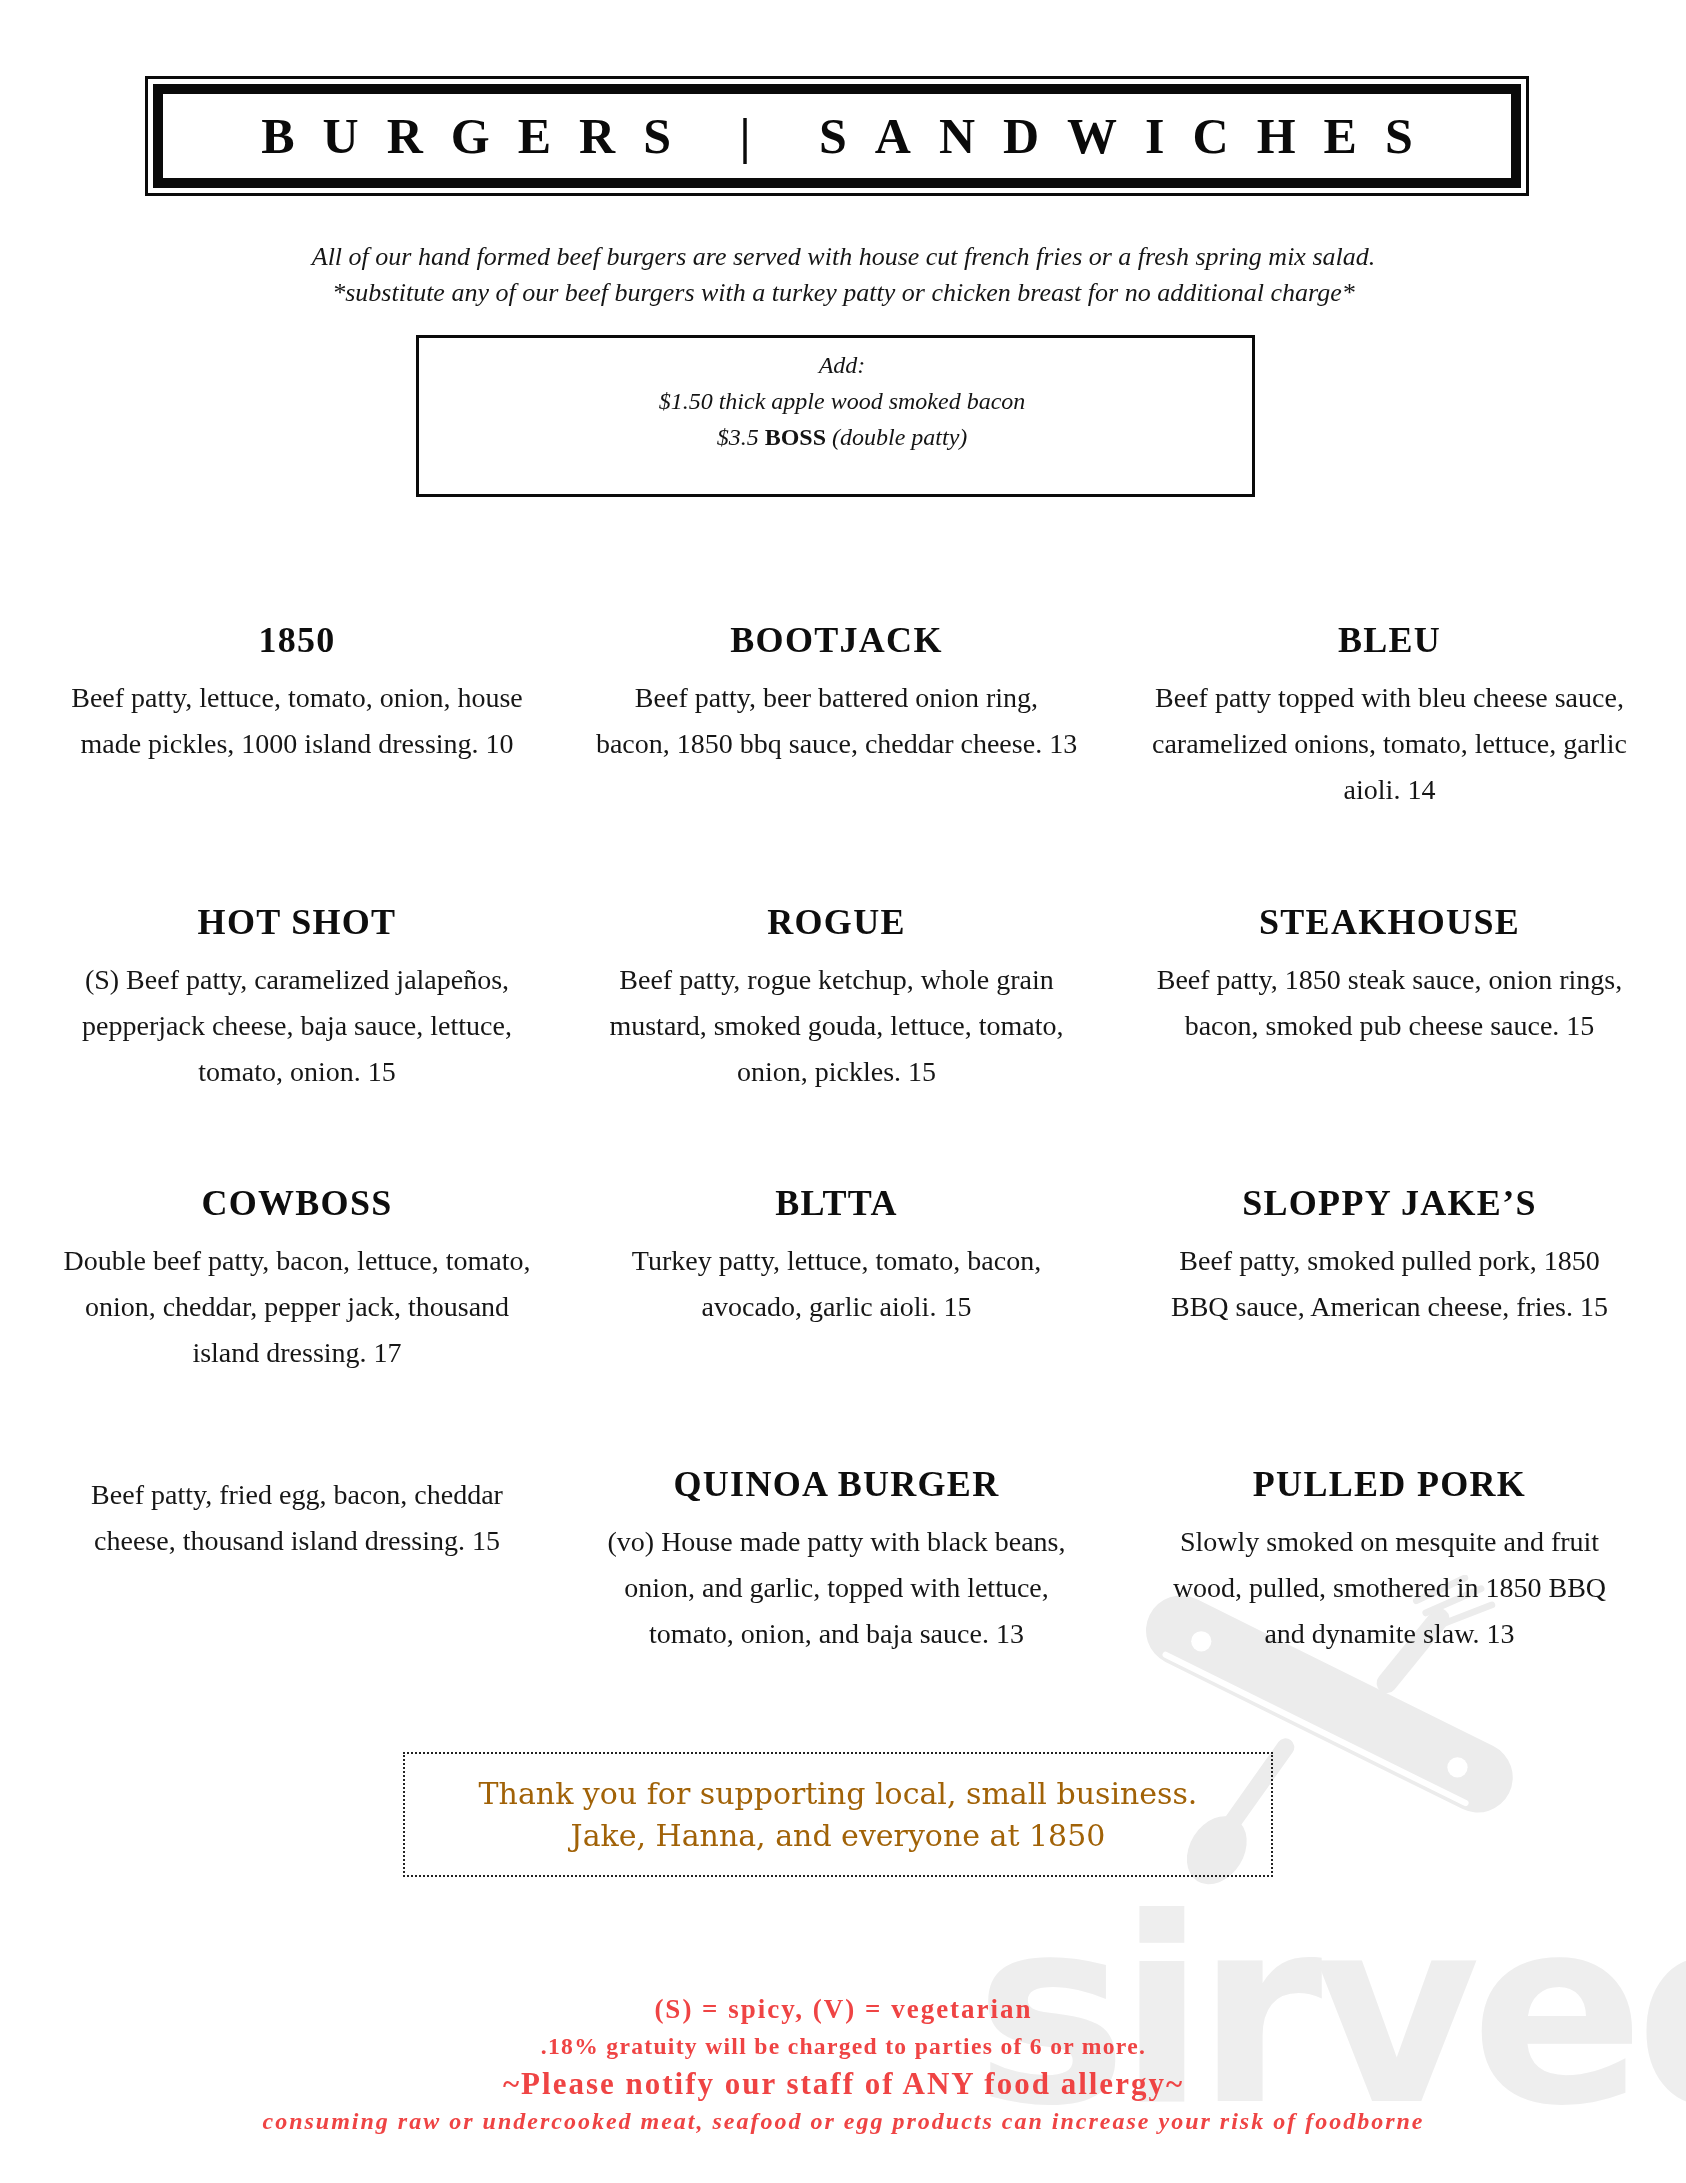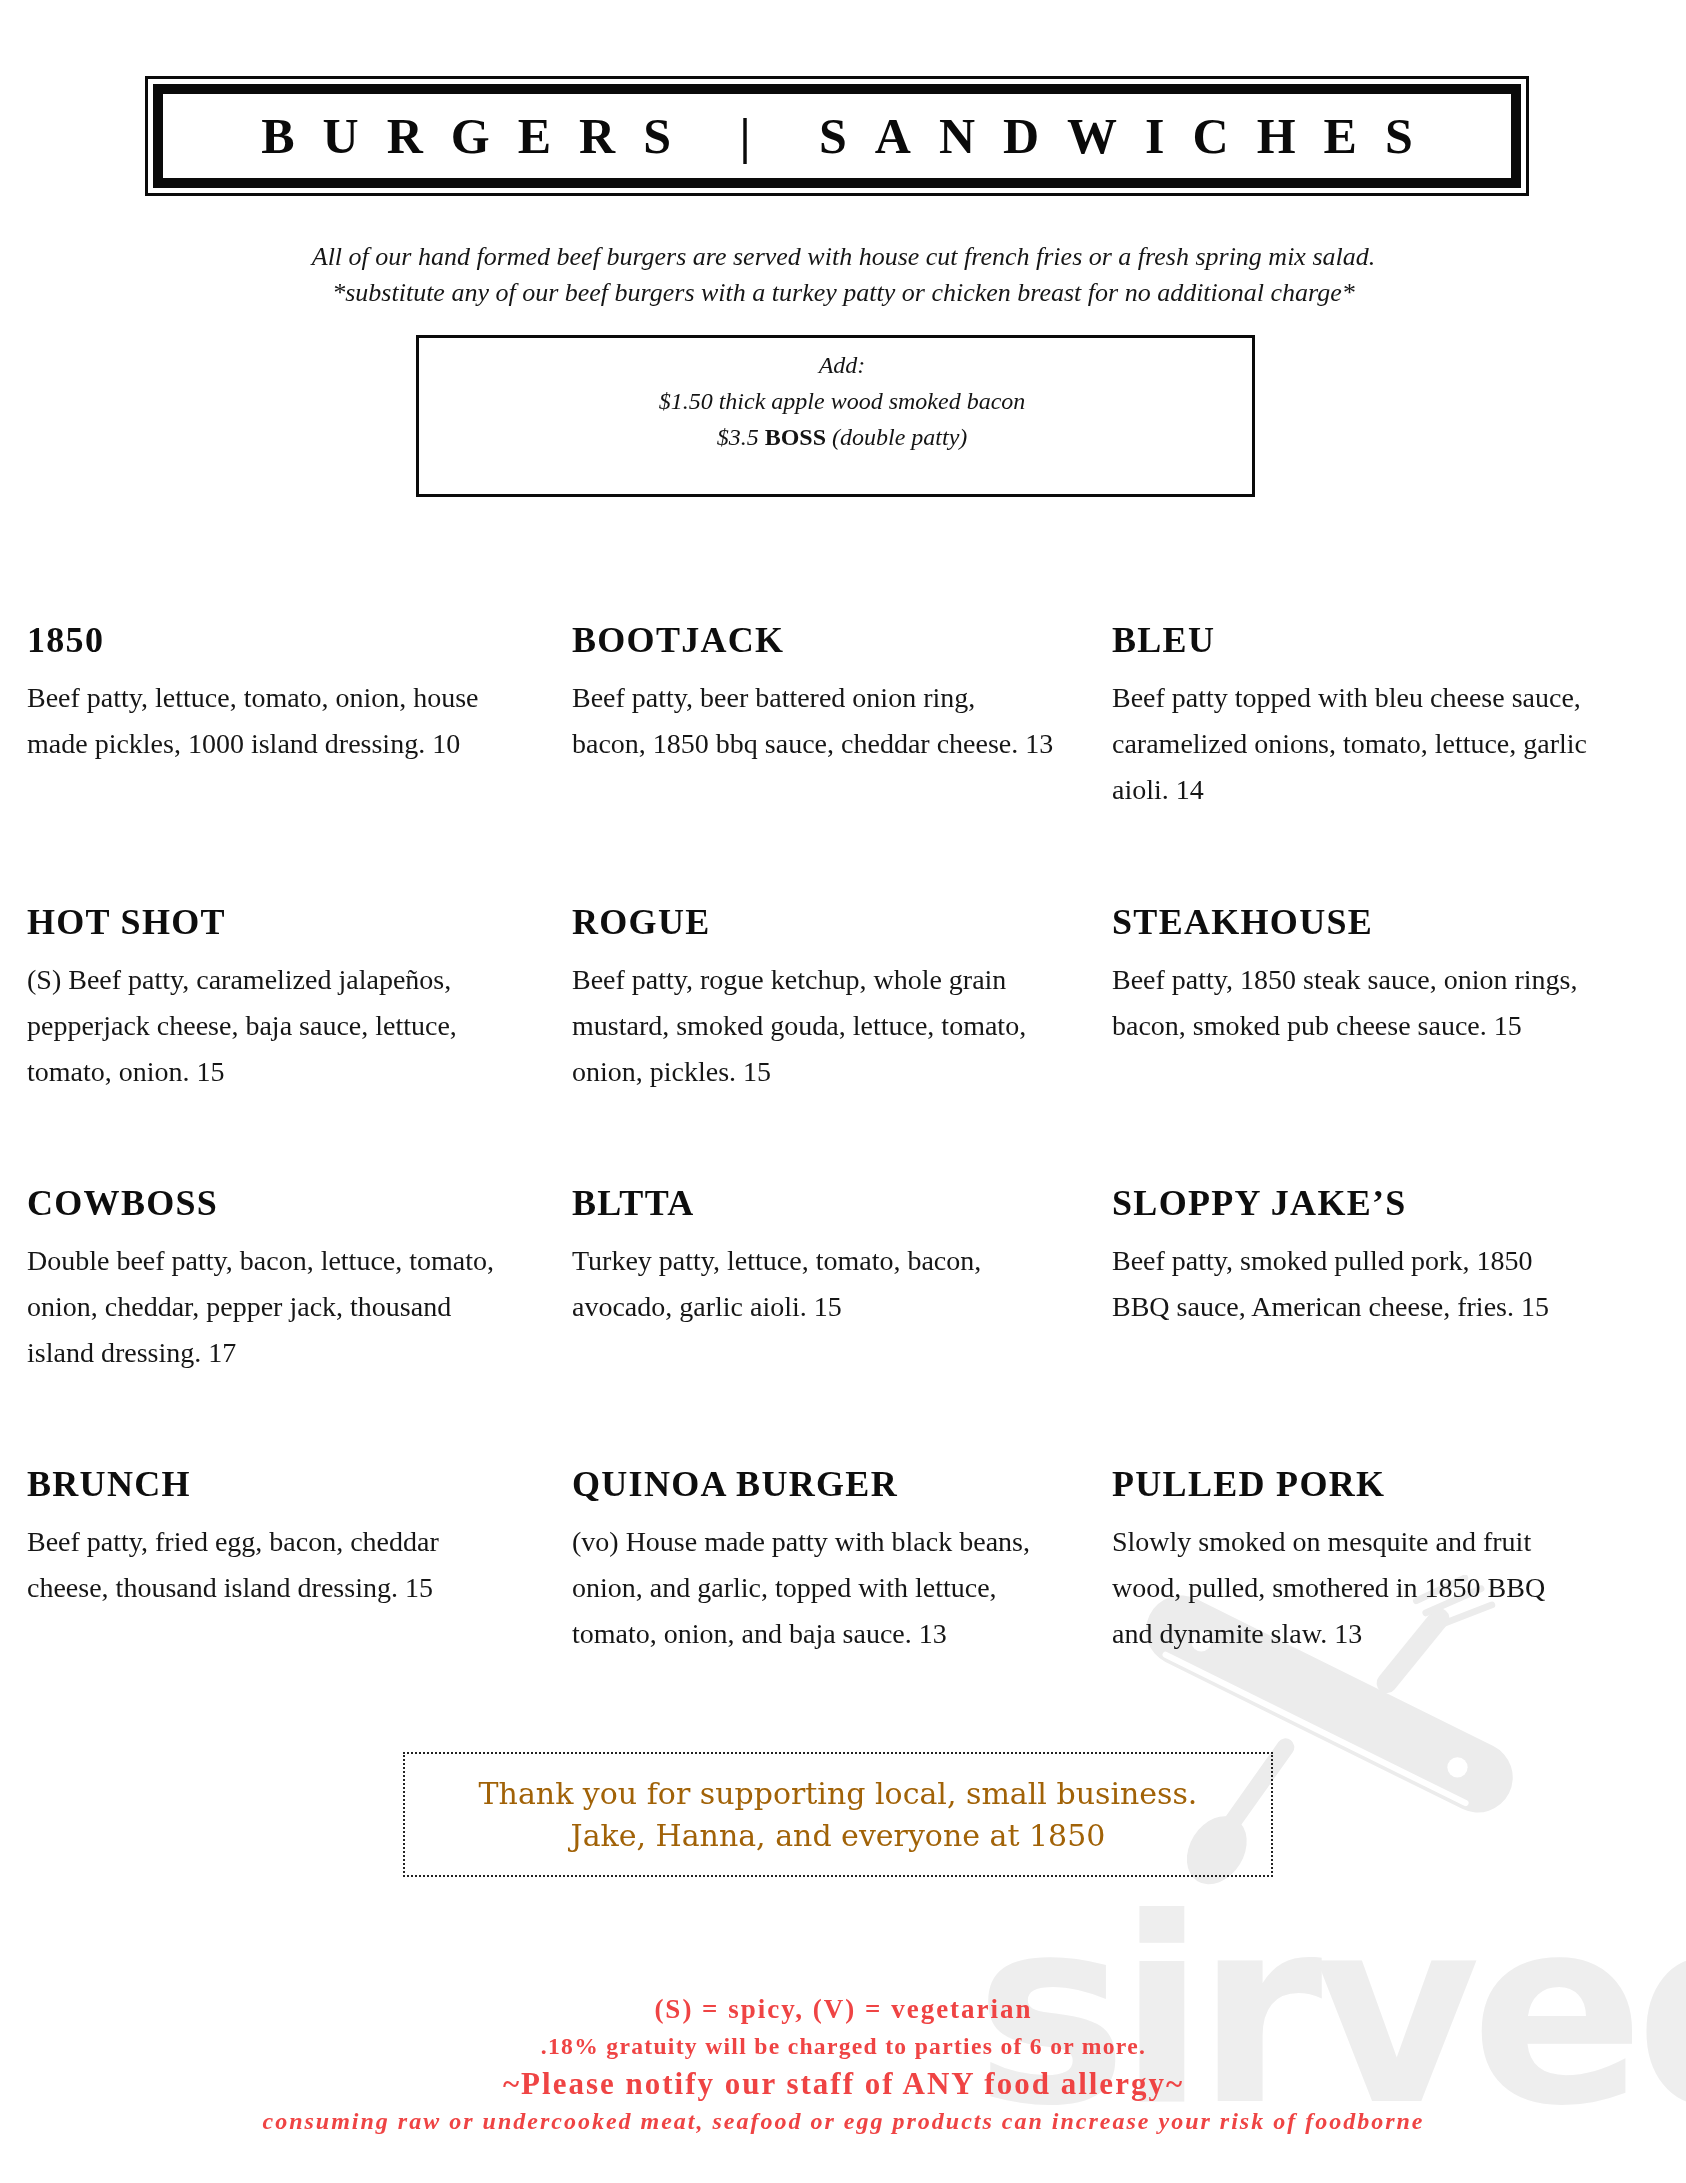--- a/index.html
+++ b/index.html
@@ -42,21 +42,21 @@
 
   
   .add-box {
     position:absolute; left:416px; top:335px; width:839px; height:162px;
     border:3.4px solid #0a0a0a; box-sizing:border-box; padding-top:9.4px;
     text-align:center; font-style:italic; font-size:24px; line-height:36px;padding-left:13px;
   }
   .boss { font-style:normal; font-weight:700; }
 
   
-  .menu-cell { position:absolute; }
+  .menu-cell { position:absolute; text-align:center; }
   .col1 { left:27px;   width:540px; }
   .col2 { left:572px;  width:529px; }
   .col3 { left:1112px; width:555px; }
   .row1 { top:617px; }
   .row2 { top:899px; }
   .row3 { top:1180px; }
   .row4 { top:1461px; }
   .menu-title { font-size:36px; font-weight:700; letter-spacing:1.3px; line-height:47px; color:#0e0e0e; }
   .menu-desc  { margin-top:10.8px; font-size:28px; line-height:46px; white-space:pre-line; color:#161616; }
 
@@ -167,21 +167,20 @@
       <div class="menu-desc">Turkey patty, lettuce, tomato, bacon,
 avocado, garlic aioli. 15</div>
     </div>
     <div class="menu-cell row3 col3">
       <div class="menu-title">SLOPPY JAKE’S</div>
       <div class="menu-desc">Beef patty, smoked pulled pork, 1850
 BBQ sauce, American cheese, fries. 15</div>
     </div>
 
     <div class="menu-cell row4 col1">
-      <div class="menu-title">BRUNCH</div>
       <div class="menu-desc">Beef patty, fried egg, bacon, cheddar
 cheese, thousand island dressing. 15</div>
     </div>
     <div class="menu-cell row4 col2">
       <div class="menu-title">QUINOA BURGER</div>
       <div class="menu-desc">(vo) House made patty with black beans,
 onion, and garlic, topped with lettuce,
 tomato, onion, and baja sauce. 13</div>
     </div>
     <div class="menu-cell row4 col3">

